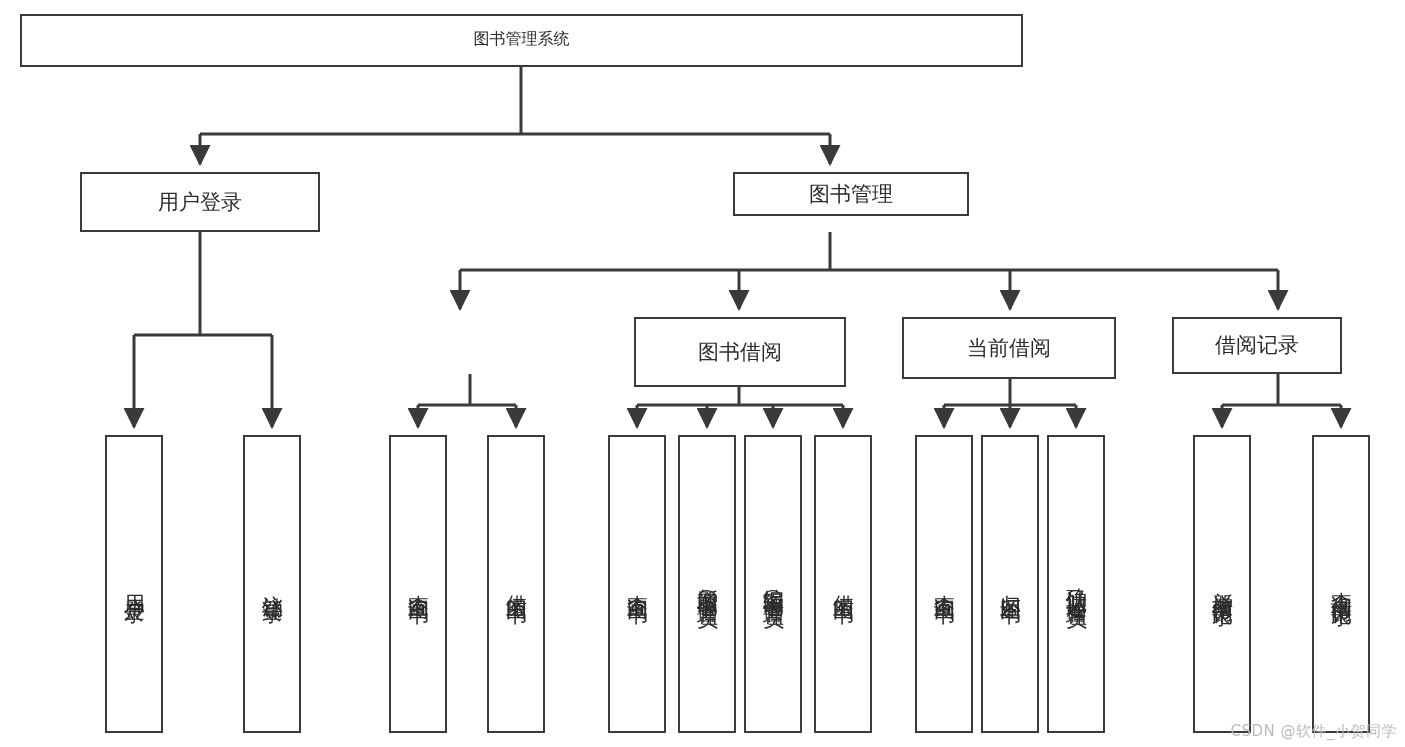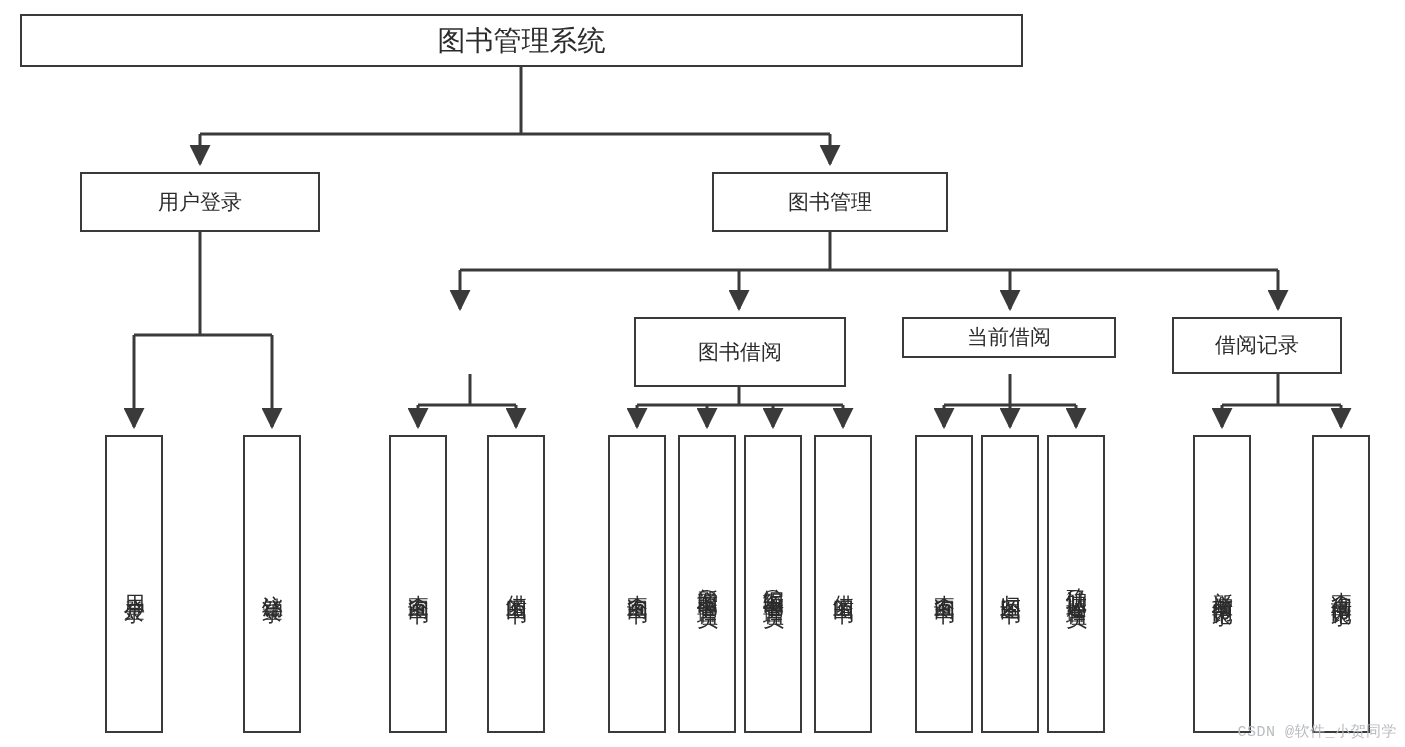--- a/index.html
+++ b/index.html
@@ -50,32 +50,32 @@
     justify-content: center;
   }
   .node.vertical .label {
     writing-mode: vertical-rl;
     text-orientation: upright;
     font-size: 21px;
     letter-spacing: 3px;
     line-height: 1;
   }
   #title-node .label {
-    font-size: 28px;
+    font-size: 16px;
+    font-family: Liberation Mono, monospace;
   }
   #watermark {
     position: absolute;
     right: 8px;
     bottom: 6px;
     font-size: 15px;
     color: #b9bcc0;
     letter-spacing: 0.5px;
     white-space: nowrap;
     pointer-events: none;
-    font-family: Liberation Mono, monospace;
   }
 </style>
 </head>
 <body>
 
 <div id="diagram-root">
 
   <svg class="wires" viewBox="0 0 1405 747">
     <defs>
       <marker id="arrow" viewBox="0 0 10 10" refX="9" refY="5" markerWidth="7" markerHeight="7" orient="auto-start-reverse">
@@ -127,30 +127,30 @@
   </svg>
 
   <div class="node horizontal" id="title-node" style="left:20px; top:14px; width:1003px; height:53px;">
     <span class="label">图书管理系统</span>
   </div>
 
   <div class="node horizontal" style="left:80px; top:172px; width:240px; height:60px;">
     <span class="label">用户登录</span>
   </div>
 
-  <div class="node horizontal" style="left:712px; top:172px; width:236px; height:60px;justify-content:center;">
+  <div class="node horizontal" style="left:733px; top:172px; width:236px; height:44px;justify-content:center;">
     <span class="label">图书管理</span>
   </div>
 
 
   <div class="node horizontal" style="left:634px; top:317px; width:212px; height:70px;">
     <span class="label">图书借阅</span>
   </div>
 
-  <div class="node horizontal" style="left:902px; top:317px; width:214px; height:41px;">
+  <div class="node horizontal" style="left:902px; top:317px; width:214px; height:62px;">
     <span class="label">当前借阅</span>
   </div>
 
   <div class="node horizontal" style="left:1172px; top:317px; width:170px; height:57px;">
     <span class="label">借阅记录</span>
   </div>
 
   <div class="node vertical" style="left:105px; top:435px; width:58px; height:298px;">
     <span class="label">用户登录</span>
   </div>

